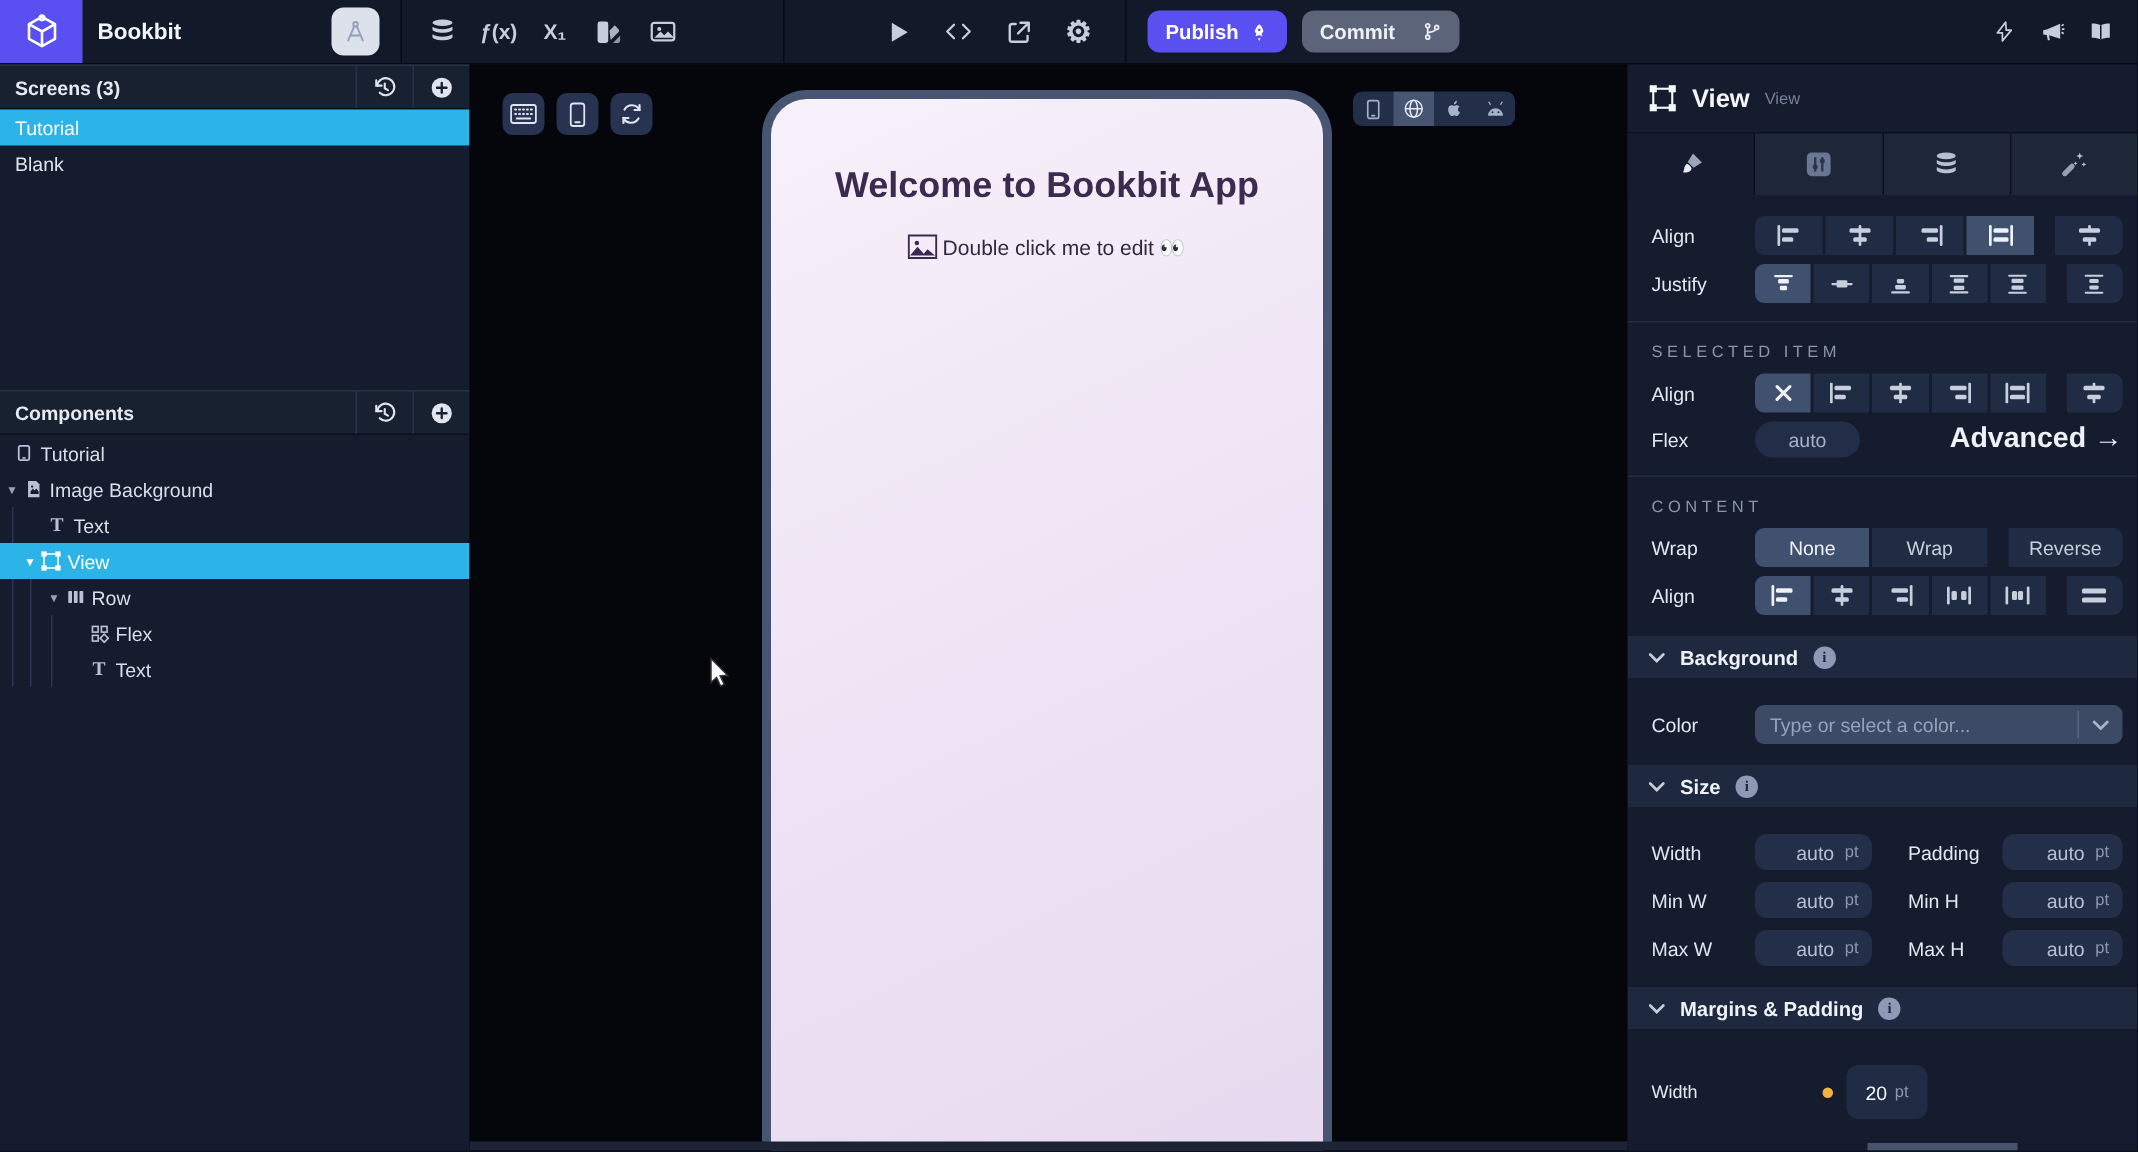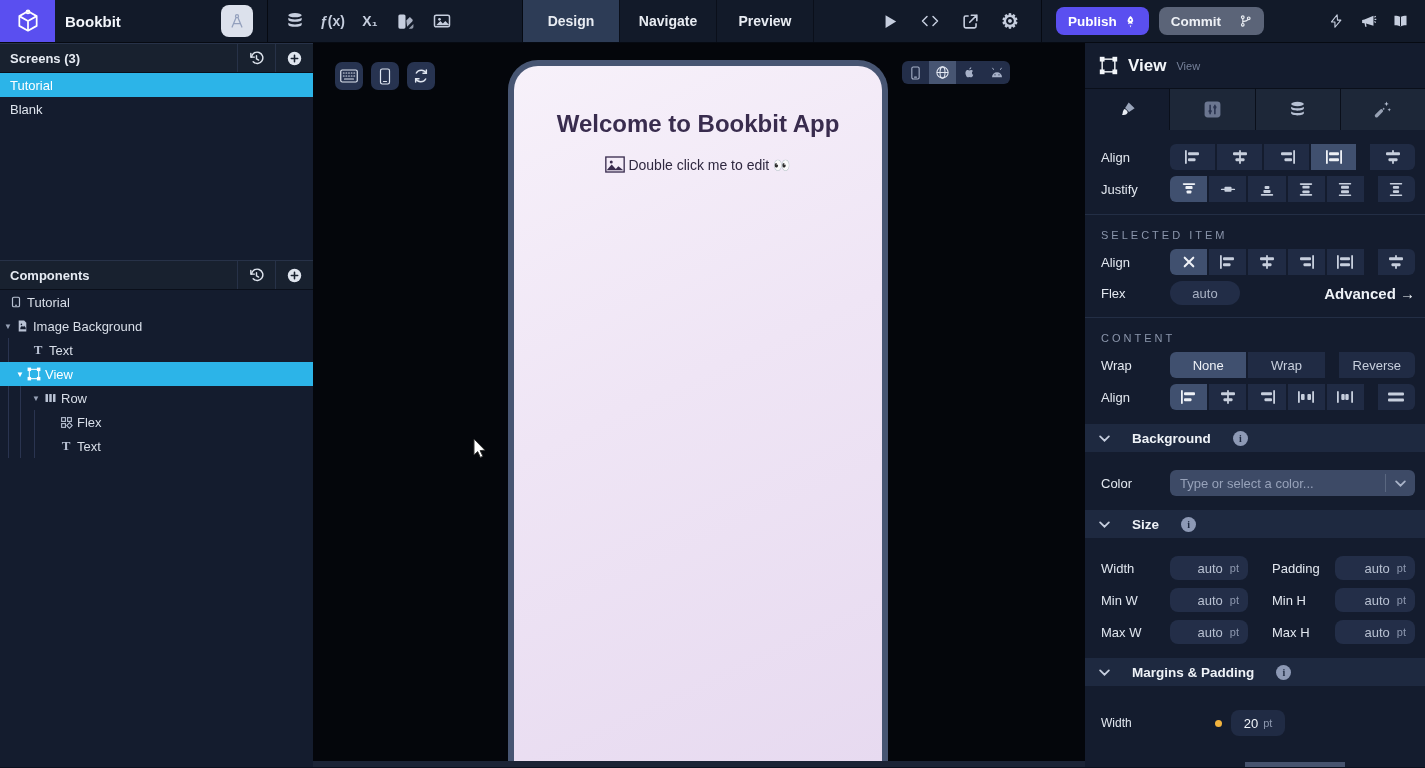--- a/index.html
+++ b/index.html
@@ -76,35 +76,35 @@
   .prop-label { width:69px; flex:none; color:#e3e8f0; }
   .btn-group { flex:1; display:flex; gap:2px; }
   .pbtn { flex:1; height:26px; display:flex; align-items:center; justify-content:center; background:#202b44; color:#c7cfdd; }
   .pbtn.sel { background:#40506f; color:#eef1f6; }
   .pbtn:first-child { border-radius:6px 0 0 6px; }
   .pbtn:last-child { border-radius:0 6px 6px 0;margin-left:12px; }
   .seg-label { font-size:13px; }
   .hr { height:1px; background:#232e45; margin:12px 0 2px; }
   .mini-header { margin:14px 16px 8px; letter-spacing:3px; font-size:11px; color:#8b96ac; }
   .flex-input { width:70px; height:24px; border-radius:12px; background:#222d47; color:#a9b2c5; display:flex; align-items:center; justify-content:center; }
-  .advanced { margin-left:auto; font-weight:bold; color:#eef2f7; font-size:15px; }
-  .sec-header { height:28px; flex:none; margin-top:14px; background:#1e2940; display:flex; align-items:center; gap:22px; padding:0 14px; font-weight:bold; color:#eef2f7; font-size:13.5px; }
+  .advanced { margin-left:auto; font-weight:bold; color:#eef2f7; font-size:19px; }
+  .sec-header { height:28px; flex:none; margin-top:14px; background:#1e2940; display:flex; align-items:center; gap:10px; padding:0 14px; font-weight:bold; color:#eef2f7; font-size:13.5px; }
   .chev { color:#c6cede; display:flex; }
   .info { width:15px; height:15px; border-radius:50%; background:#8d99b5; color:#1e2940; font-size:10px; font-weight:bold; font-family:"Liberation Serif", serif; display:flex; align-items:center; justify-content:center; }
   .color-row { margin:18px 10px 10px 16px; display:flex; align-items:center; }
   .color-input { flex:1; height:26px; background:#3d4a66; border-radius:6px; display:flex; align-items:center; padding:0 0 0 10px; color:#97a2ba; }
   .color-input .cc { margin-left:auto; width:30px; height:18px; border-left:1px solid #5a6780; display:flex; align-items:center; justify-content:center; color:#aab4c9; }
   .size-grid { display:grid; grid-template-columns:69px 78px 1fr 80px; align-items:center; margin:0 10px 8px 16px; }
   .size-grid .lab2 { padding-left:24px; color:#e3e8f0; }
   .size-input { height:24px; background:#232e48; border-radius:8px; display:flex; align-items:center; justify-content:flex-end; padding:0 9px; gap:7px; color:#b7c0d1; }
   .size-first { margin-top:18px; }
   .unit { font-size:11px; color:#8d98af; }
   .margin-row { display:flex; align-items:center; margin:24px 10px 0 16px; }
   .m-dot { width:7px; height:7px; border-radius:50%; margin-left:45px; flex:none; }
-  .m-input { margin-left:9px; width:54px; height:26px; background:#202b44; border-radius:8px; display:flex; align-items:center; justify-content:center; gap:5px; color:#f2f5fa; }
+  .m-input { margin-left:9px; width:54px; height:36px; background:#202b44; border-radius:8px; display:flex; align-items:center; justify-content:center; gap:5px; color:#f2f5fa; }
   .blue-bar { position:absolute; left:160px; bottom:0; width:100px; height:5px; background:#47536e; }
 </style>
 </head>
 <body>
 
 <div class="topbar">
   <div class="logo">
     <span>
       <svg width="26" height="26" viewBox="0 0 24 24" fill="none" stroke="#fff" stroke-width="1.6" stroke-linejoin="round">
         <path d="M12 3l8 4.5v9L12 21l-8-4.5v-9z"></path>
@@ -144,25 +144,20 @@
     </div>
     <div class="tb-ic">
       <svg width="20" height="20" viewBox="0 0 24 24" fill="none" stroke="currentColor" stroke-width="1.8">
         <rect x="3" y="5" width="18" height="14" rx="2"></rect>
           <circle cx="9" cy="10" r="1.6" fill="currentColor" stroke="none"></circle>
           <path d="M5 17l5-5 3 3 3-3 5 5" fill="currentColor" stroke="none"></path>
       </svg>
     </div>
   </div>
   <div class="tb-sep"></div>
-  <div class="main-tabs">
-    <div class="main-tab active">Design</div>
-    <div class="main-tab">Navigate</div>
-    <div class="main-tab">Preview</div>
-  </div>
   <div class="action-icons">
     <div class="tb-ic">
       <svg width="17" height="17" viewBox="0 0 24 24" fill="currentColor">
           <path d="M5 3l15 9-15 9z"></path>
         </svg>
     </div>
     <div class="tb-ic">
       <svg width="20" height="18" viewBox="0 0 24 24" fill="none" stroke="currentColor" stroke-width="2" stroke-linecap="round" stroke-linejoin="round">
           <path d="M8 6l-6 6 6 6M16 6l6 6-6 6"></path>
         </svg>

